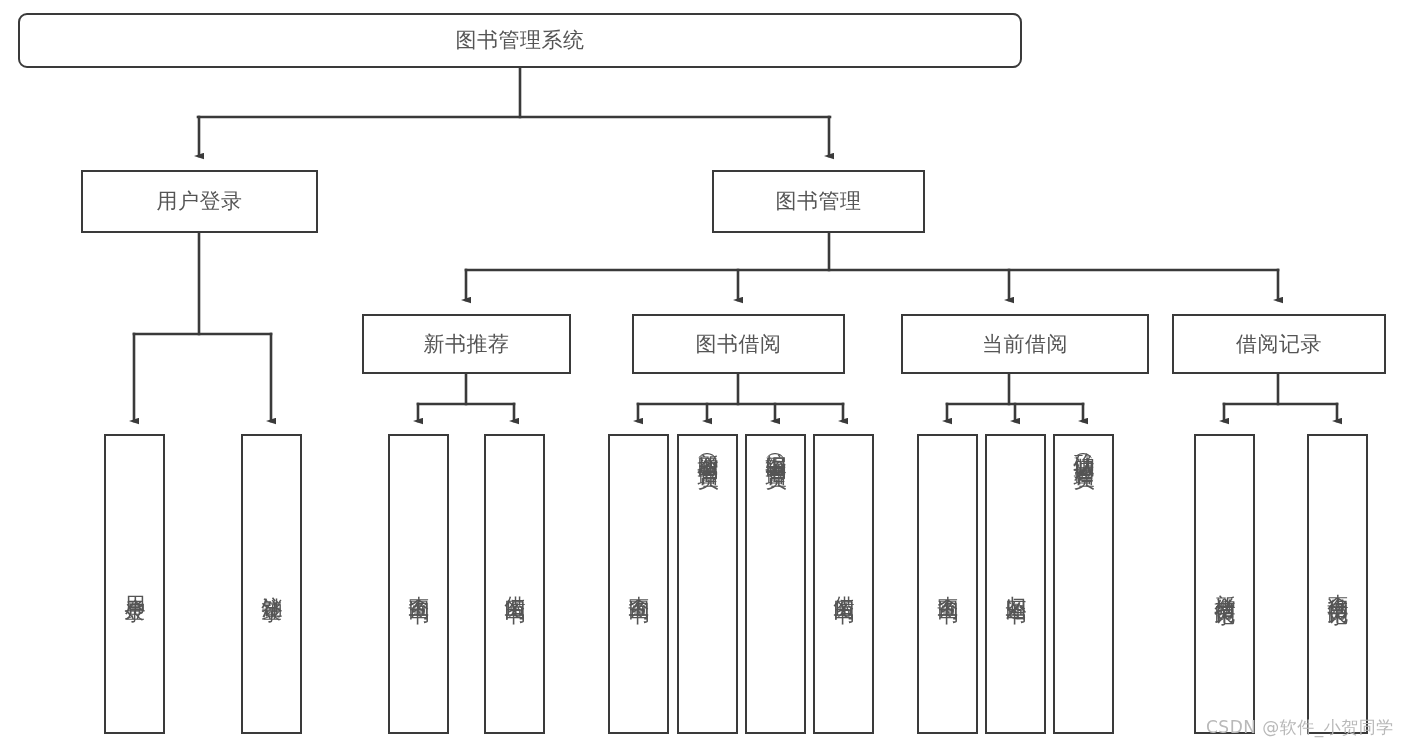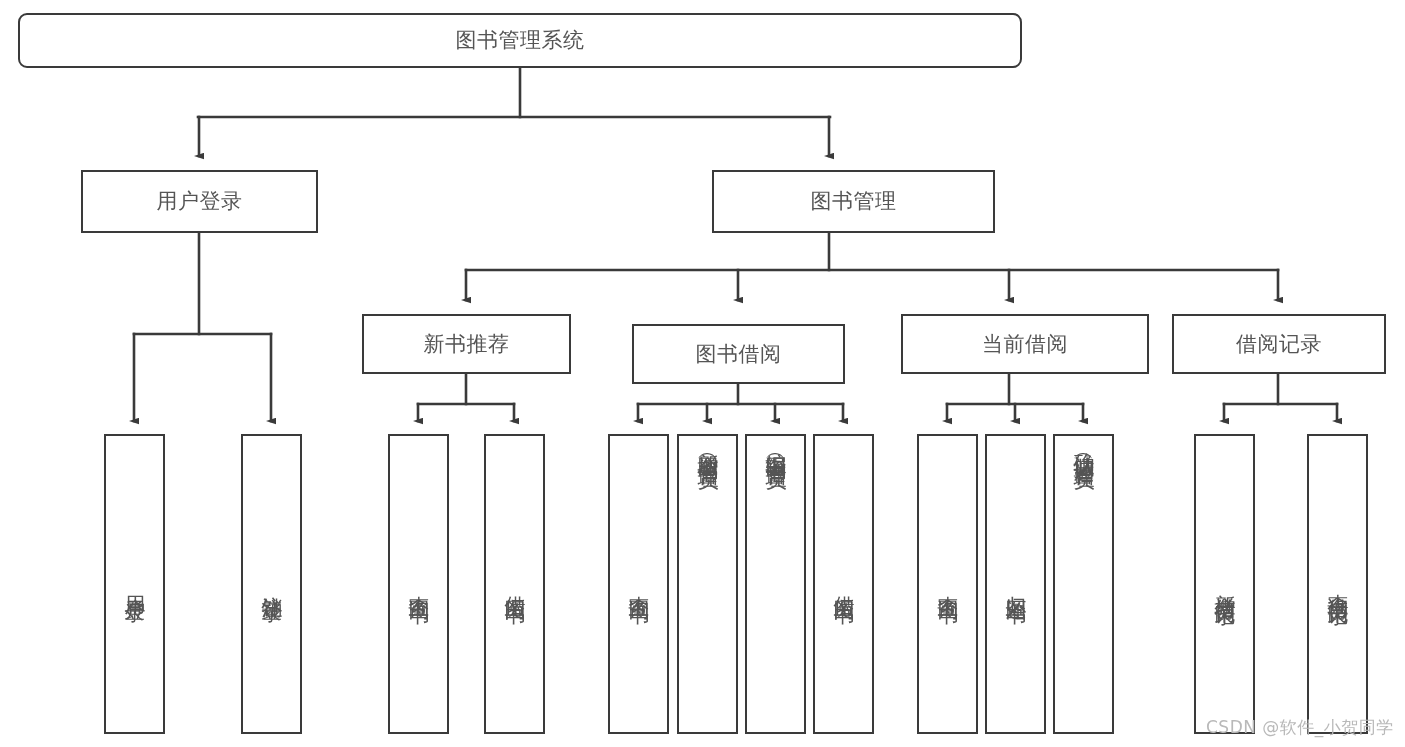--- a/index.html
+++ b/index.html
@@ -128,28 +128,28 @@
     </g>
   </svg>
 
   <div class="node-box node-root" style="left:18px; top:13px; width:1004px; height:55px;border-radius:9px;">
     <span class="node-label">图书管理系统</span>
   </div>
 
   <div class="node-box node-l1" style="left:81px; top:170px; width:237px; height:63px;">
     <span class="node-label">用户登录</span>
   </div>
-  <div class="node-box node-l1" style="left:712px; top:170px; width:283px; height:63px;">
+  <div class="node-box node-l1" style="left:712px; top:170px; width:213px; height:63px;">
     <span class="node-label">图书管理</span>
   </div>
 
   <div class="node-box node-l2" style="left:362px; top:314px; width:209px; height:60px;">
     <span class="node-label">新书推荐</span>
   </div>
-  <div class="node-box node-l2" style="left:632px; top:324px; width:213px; height:60px;">
+  <div class="node-box node-l2" style="left:632px; top:314px; width:213px; height:60px;">
     <span class="node-label">图书借阅</span>
   </div>
   <div class="node-box node-l2" style="left:901px; top:314px; width:248px; height:60px;">
     <span class="node-label">当前借阅</span>
   </div>
   <div class="node-box node-l2" style="left:1172px; top:314px; width:214px; height:60px;">
     <span class="node-label">借阅记录</span>
   </div>
 
   <div class="node-box node-leaf center-v" style="left:104px; top:434px; width:61px; height:300px;">

